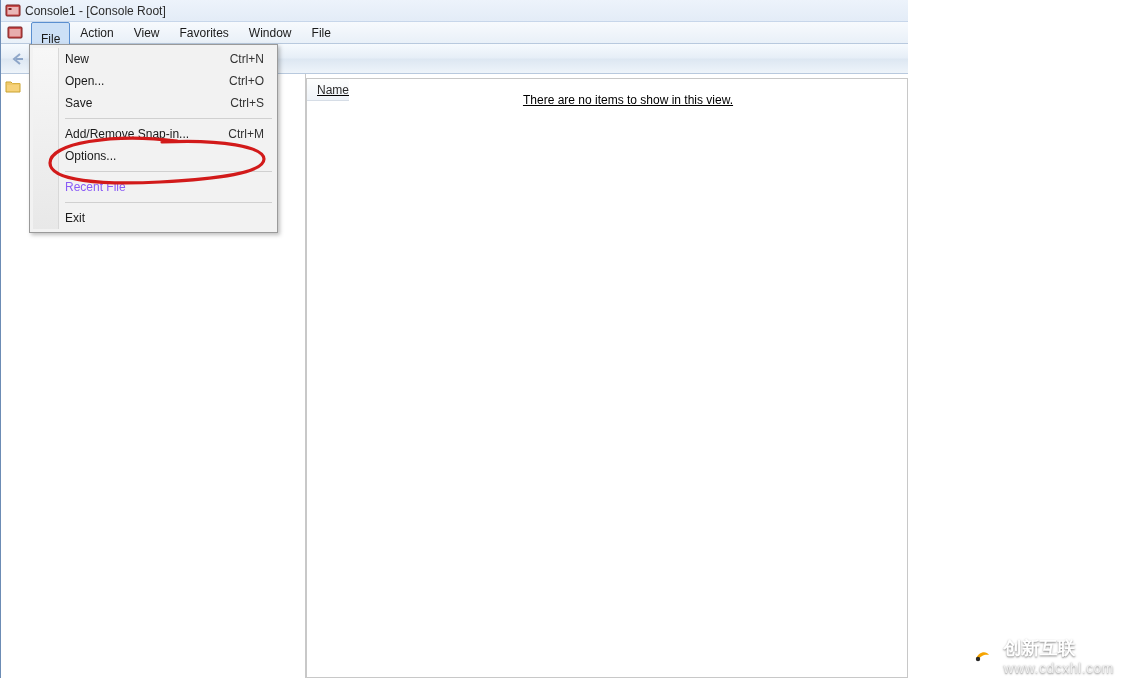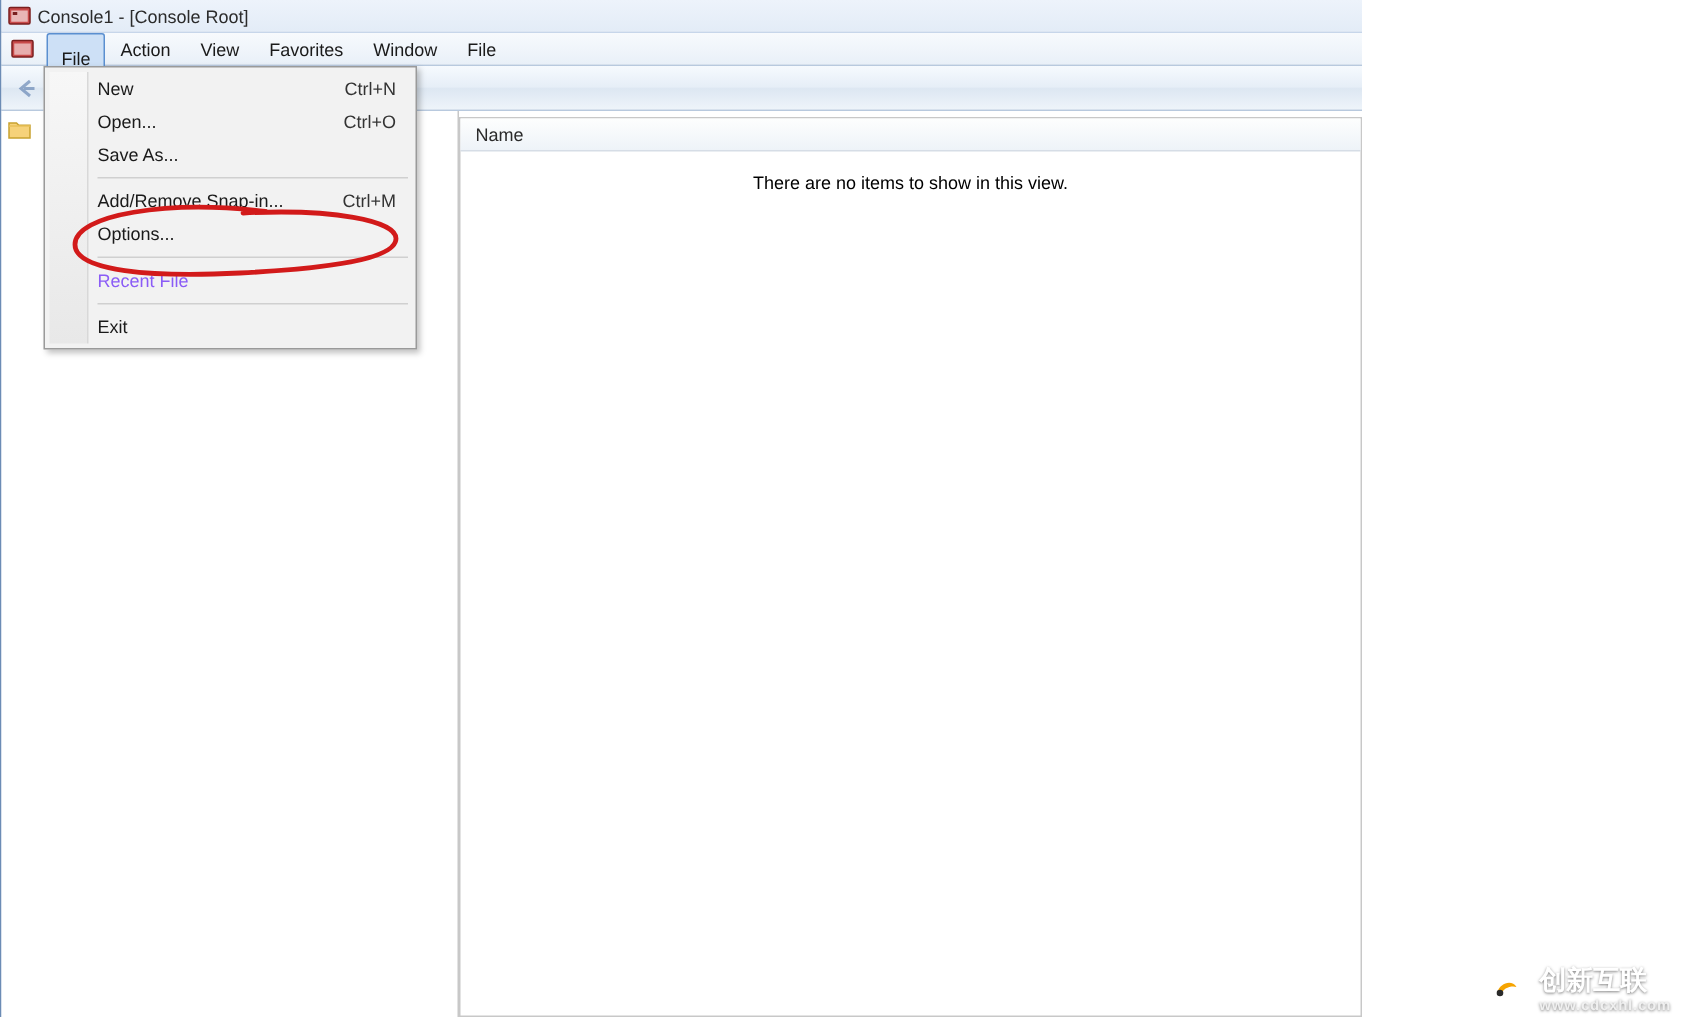--- a/index.html
+++ b/index.html
@@ -76,25 +76,26 @@
     background: #fff;
     border-right: 1px solid #c8c8c8;
     padding: 6px 4px;
   }
   .folder {
     width: 16px; height: 13px;
     display: inline-block;
   }
   .listpane {
     flex: 1 1 auto;
-    display: flex; flex-direction: column;
+    display: flex; flex-direction: row;
     background: #fff;
     border: 1px solid #c8c8c8;
     margin: 4px 0 0 0;
     min-height: 0;
+    text-decoration: underline;
   }
   .listheader {
     height: 22px;
     background: linear-gradient(#fdfefe, #eef3f8);
     border-bottom: 1px solid #d6dde6;
     display: flex; align-items: center;
     padding-left: 10px;
     color: #2b2b2b;
   }
   .listbody {
@@ -160,21 +161,21 @@
     font-size: 18px; font-weight: 600;
     text-shadow: 0 1px 2px rgba(0,0,0,.5);
     z-index: 40;
   }
   .watermark .badge {
     width: 28px; height: 28px; border-radius: 50%;
     background: #fff;
     display: flex; align-items: center; justify-content: center;
   }
   .watermark .sub {
-    font-size: 10px; font-weight: 700; letter-spacing: .5px;
+    font-size: 14px; font-weight: 400; letter-spacing: .5px;
     display: block; color: #f0f0f0;
   }
 </style>
 </head>
 <body>
 
 <div class="window">
 
   <div class="titlebar">
     <span class="appicon">
@@ -248,21 +249,22 @@
   <div class="dd-items">
     <div class="dd-item">
       <span>New</span>
       <span class="shortcut">Ctrl+N</span>
     </div>
     <div class="dd-item">
       <span>Open...</span>
       <span class="shortcut">Ctrl+O</span>
     </div>
     <div class="dd-item">
-      <span>Save As...</span>
+      <span>Save</span>
+      <span class="shortcut">Ctrl+S</span>
     </div>
 
     <div class="dd-sep"></div>
 
     <div class="dd-item">
       <span>Add/Remove Snap-in...</span>
       <span class="shortcut">Ctrl+M</span>
     </div>
     <div class="dd-item">
       <span>Options...</span>

